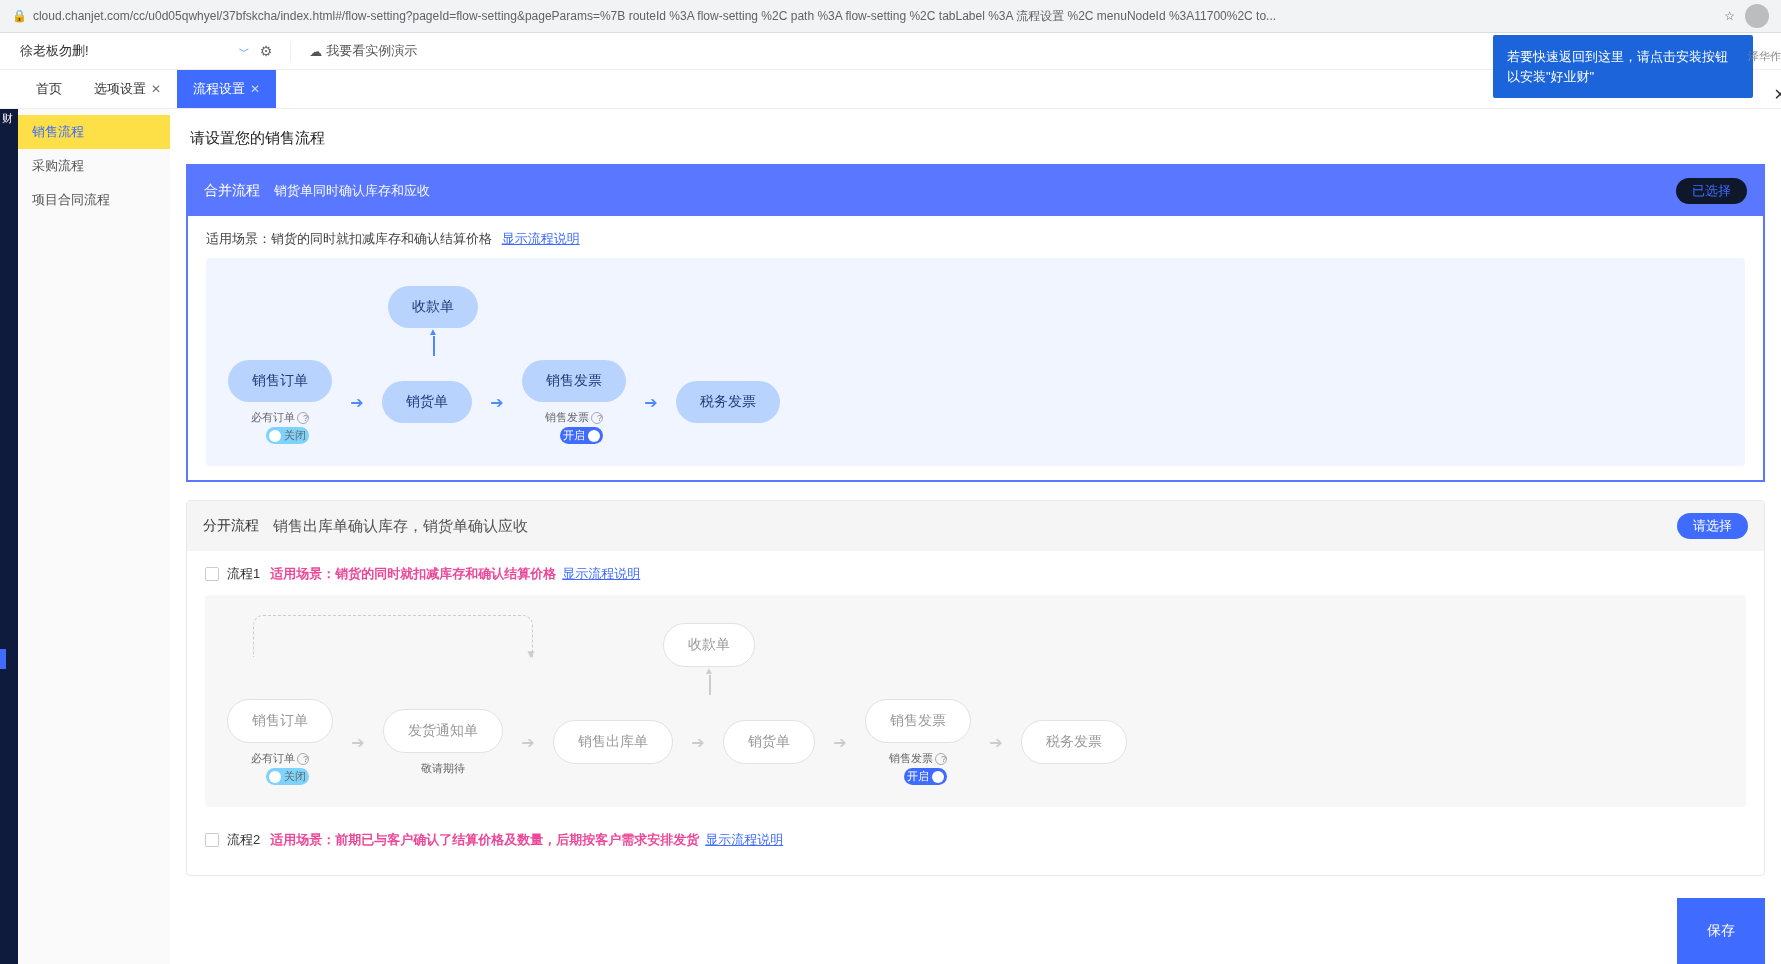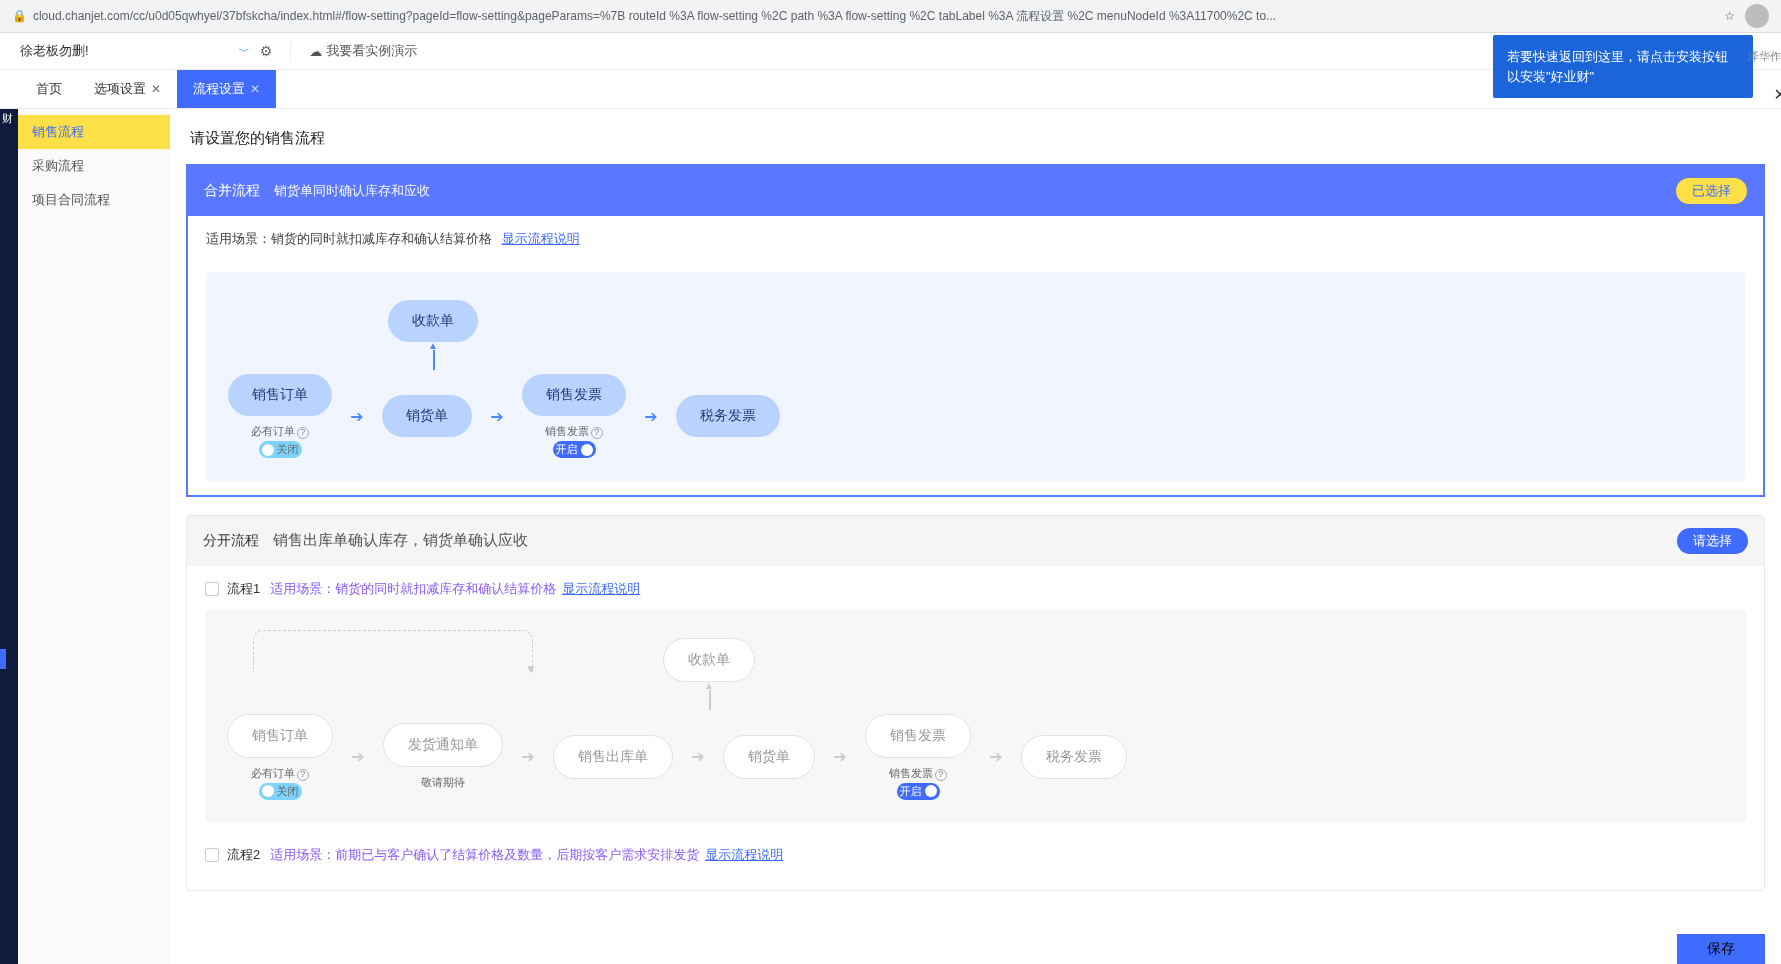--- a/index.html
+++ b/index.html
@@ -36,36 +36,36 @@
 .sidebar-item { padding: 8px 14px; font-size: 13px; color: #555; cursor: pointer; }
 .sidebar-item.active { background: #fde047; color: #3f6cff; }
 
 .content { flex: 1; padding: 12px 16px 80px 16px; overflow: auto; }
 .page-title { font-size: 15px; padding: 8px 4px 16px 4px; color: #222; }
 
 .flow-card { border: 2px solid #5a78ff; border-radius: 0; margin-bottom: 18px; }
 .flow-header { background: #5a78ff; color: #fff; padding: 12px 16px; display: flex; align-items: center; }
 .flow-header .h-title { font-size: 14px; font-weight: 500; margin-right: 14px; }
 .flow-header .h-sub { font-size: 13px; opacity: .95; }
-.flow-header .h-btn { margin-left: auto; background: #fde047; color: #3f6cff; border-radius: 14px; padding: 4px 16px; font-size: 13px; }
+.flow-header .h-btn { margin-left: auto; background: #0f172a; color: #3f6cff; border-radius: 14px; padding: 4px 16px; font-size: 13px; }
 
 .flow-body { padding: 14px 18px; }
-.scene-line { font-size: 13px; color: #444; margin-bottom: 24px; }
+.scene-line { font-size: 13px; color: #444; margin-bottom: 10px; }
 .scene-line .link { color: #3f6cff; text-decoration: underline; margin-left: 6px; cursor: pointer; }
 
 .diagram { background: #f0f5ff; border-radius: 4px; padding: 28px 22px 22px 22px; position: relative; }
 .diagram.gray { background: #f7f7f7; }
 .row-nodes { display: flex; align-items: center; }
 .node { background: #b9d3ff; color: #1f3b7a; border-radius: 999px; padding: 12px 24px; font-size: 14px; white-space: nowrap; }
 .node.top { position: relative; }
 .diagram.gray .node { background: #fff; color: #999; border: 1px solid #e2e2e2; }
 .arrow { width: 50px; display: flex; align-items: center; justify-content: center; color: #4b8bff; font-size: 16px; }
 .diagram.gray .arrow { color: #ccc; }
 .node-col { display: flex; flex-direction: column; align-items: center; }
-.node-meta { margin-top: 8px; font-size: 11px; color: #666; text-align: center; font-family: Liberation Mono, monospace; }
+.node-meta { margin-top: 8px; font-size: 11px; color: #666; text-align: right; }
 .node-meta .q { display: inline-block; width: 12px; height: 12px; border: 1px solid #aaa; border-radius: 50%; font-size: 9px; line-height: 11px; margin-left: 2px; color: #888; }
 .toggle { margin-top: 2px; display: inline-flex; align-items: center; border-radius: 999px; font-size: 11px; padding: 1px 3px; }
 .toggle.off { background: #7dd3fc; color: #666; }
 .toggle.off::before { content: ""; width: 12px; height: 12px; background: #fff; border-radius: 50%; margin-right: 3px; }
 .toggle.on { background: #3f6cff; color: #fff; }
 .toggle.on::after { content: ""; width: 12px; height: 12px; background: #fff; border-radius: 50%; margin-left: 3px; }
 .vline { width: 2px; height: 28px; position: relative; }
 .vline::after { content: "▲"; position: absolute; top: -2px; left: -5px; font-size: 10px; }
 .blue-v { color: #4b8bff; }
 .blue-v::before { content: ""; position: absolute; left: 0; top: 8px; bottom: 0; width: 2px; background: #4b8bff; }
@@ -75,27 +75,27 @@
 .sep-card { border: 1px solid #e8e8e8; border-radius: 4px; }
 .sep-header { background: #f5f5f5; padding: 12px 16px; display: flex; align-items: center; }
 .sep-header .h-title { font-size: 14px; color: #333; margin-right: 14px; }
 .sep-header .h-sub { font-size: 15px; color: #555; }
 .sep-header .h-btn2 { margin-left: auto; background: #3f6cff; color: #fff; border-radius: 14px; padding: 4px 16px; font-size: 13px; }
 
 .sub-body { padding: 14px 18px; }
 .proc-line { display: flex; align-items: center; font-size: 13px; margin-bottom: 12px; }
 .proc-line .cb { width: 14px; height: 14px; border: 1px solid #ccc; margin-right: 8px; border-radius: 2px; }
 .proc-line .pname { margin-right: 10px; color: #333; }
-.proc-line .pdesc { color: #8b5cf6; }
+.proc-line .pdesc { color: #ec4899; font-weight: bold; }
 .proc-line .link { color: #3f6cff; text-decoration: underline; margin-left: 6px; cursor: pointer; }
 
 .dashed-back { position: absolute; border: 1.5px dashed #ccc; border-bottom: none; border-radius: 10px 10px 0 0; }
 
 .footer-save { position: fixed; right: 16px; bottom: 0; }
-.save-btn { background: #3f6cff; color: #000000; padding: 6px 30px; font-size: 14px; cursor: pointer; }
+.save-btn { background: #3f6cff; color: #ffffff; padding: 24px 30px; font-size: 14px; cursor: pointer; }
 
 .right-edge { position: absolute; right: 0; top: 16px; font-size: 11px; color: #888; }
 </style>
 </head>
 <body>
 
 <div class="url-bar">
   <span class="lock">🔒</span>
   <span class="url-text">cloud.chanjet.com/cc/u0d05qwhyel/37bfskcha/index.html#/flow-setting?pageId=flow-setting&amp;pageParams=%7B routeId %3A flow-setting %2C path %3A flow-setting %2C tabLabel %3A 流程设置 %2C menuNodeId %3A11700%2C to...</span>
   <span class="star">☆</span>

